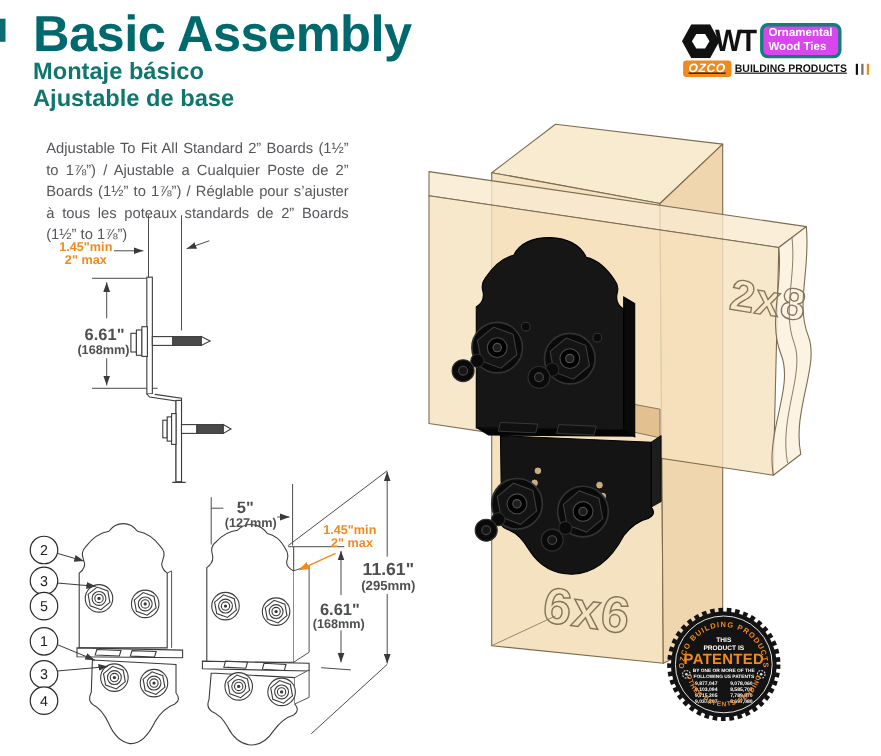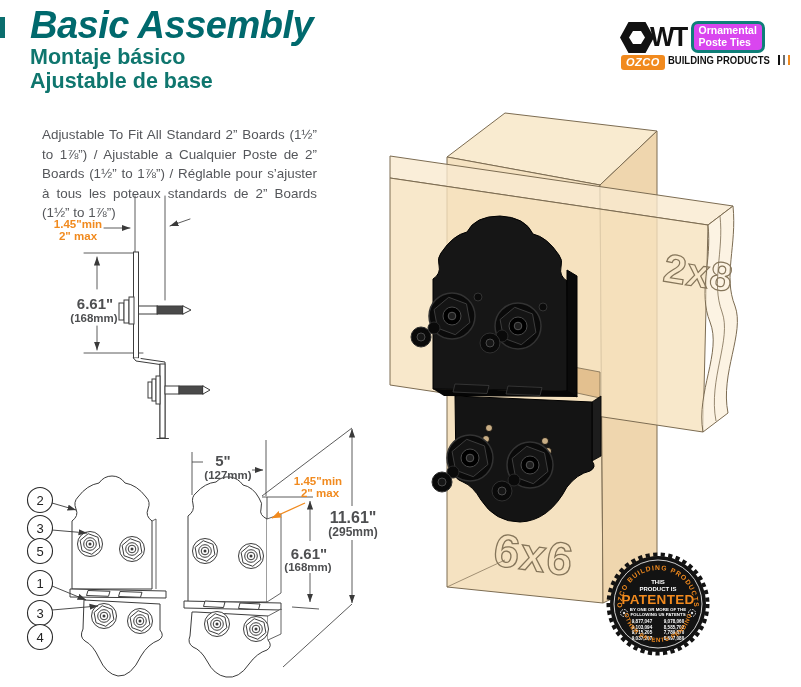--- a/index.html
+++ b/index.html
@@ -1,32 +1,32 @@
 <!DOCTYPE html>
 <html><head>
 <meta charset="utf-8">
 <style>
   html,body{margin:0;padding:0;background:#fff;}
   #page{position:relative;width:801px;height:687px;background:#fff;overflow:hidden;
         font-family:"Liberation Sans",sans-serif;}
   .teal-mark{position:absolute;left:0;top:17px;width:5px;height:21px;background:#0B6E6E;}
   .hdr{position:absolute;left:30px;top:6px;color:#00696D;}
-  .hdr h1{margin:0;font-size:38px;line-height:1.05;letter-spacing:-0.5px;color:#00696D;font-style:italic;}
+  .hdr h1{margin:0;font-size:46px;line-height:1.05;letter-spacing:-0.5px;color:#00696D;}
   .hdr h2{margin:0;font-size:21.5px;line-height:1.1;color:#0f766e;}
   .intro{position:absolute;left:30px;top:112px;width:275px;font-size:13.4px;line-height:1.45;
          color:#54565A;text-align:justify;margin-left:12px;}
   
   .logo{position:absolute;left:620px;top:21px;width:170px;}
   .owt-row{display:flex;align-items:center;height:32px;}
   .wt{font-weight:800;font-size:28px;letter-spacing:-2px;color:#111;margin-left:-4px;
       transform:scaleX(.92);transform-origin:left;}
   .owt-badge{border:3px solid #0F7F78;background:#d946ef;color:#fff;border-radius:7px;
              padding:1px 5px 2px;font-size:10.5px;font-weight:700;line-height:1.05;
              margin-left:1px;white-space:nowrap;}
-  .ozco-row{display:flex;gap:3px;margin-top:2px;margin-left:1px;}
+  .ozco-row{display:flex;align-items:center;gap:3px;margin-top:2px;margin-left:1px;text-decoration:underline;}
   .ozco{background:#F18A1E;color:#fff;font-weight:800;font-style:italic;font-size:11px;
         padding:1px 5px 2px;border-radius:3px;letter-spacing:.5px;}
   .bp{font-weight:700;font-size:10px;color:#111;white-space:nowrap;transform:scaleX(.95);transform-origin:left;}
   .bar{display:inline-block;height:10px;}
   svg text{font-family:"Liberation Sans",sans-serif;}
   .dim{fill:#4E4F51;font-weight:bold;}
   .odim{fill:#F18A1E;font-weight:bold;}
 </style>
 </head>
 <body>
@@ -42,21 +42,21 @@
   </div>
 
   <div class="logo">
     <div class="owt-row">
       <svg width="34" height="31" viewBox="0 0 34 31">
         <path d="M8.5,0 L25.5,0 L34,15.5 L25.5,31 L8.5,31 L0,15.5 Z M13,9 L21,9 L25,15.5 L21,22 L13,22 L9,15.5 Z" fill="#111" fill-rule="evenodd"></path>
       </svg>
       <span class="wt">WT</span>
       <span class="owt-badge">
         <span>Ornamental</span><br>
-        <span>Poste Ties</span>
+        <span>Wood Ties</span>
       </span>
     </div>
     <div class="ozco-row">
       <span class="ozco">OZCO</span>
       <span class="bp">BUILDING PRODUCTS</span>
       <span class="bar" style="width:15px;background:#111;"></span>
       <span class="bar" style="width:10px;background:#6e6e6e;"></span>
       <span class="bar" style="width:14px;background:#F18A1E;"></span>
     </div>
   </div>

